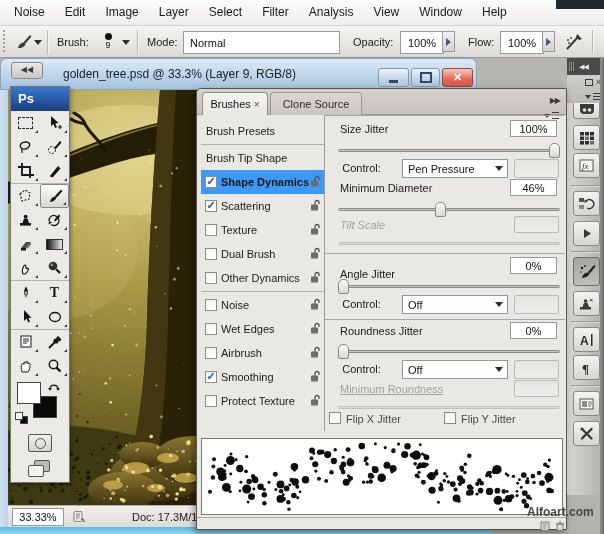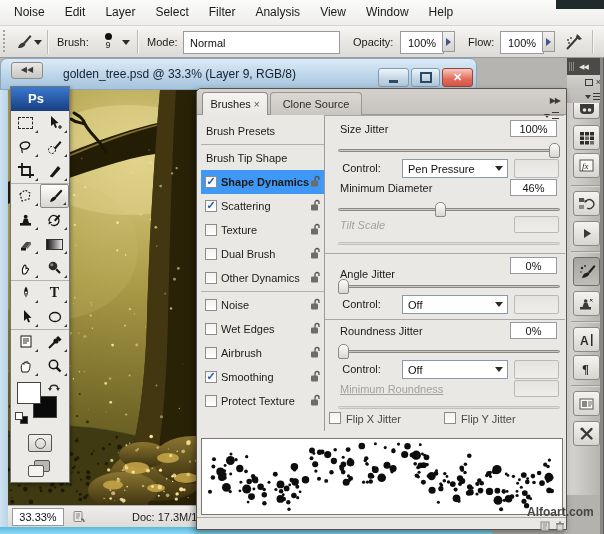--- a/index.html
+++ b/index.html
@@ -36,21 +36,21 @@
   .glyph-x{color:#fff;font-size:11px;font-weight:bold;line-height:1;}
   .canvaswrap{left:8px;top:32px;width:462px;height:415px;overflow:hidden;background:#6e6425;}
   .docleftborder{left:0;top:32px;width:8px;height:437px;background:linear-gradient(90deg,#cfe3f2,#b9d3e8);}
   .statusbar{left:8px;top:447px;width:462px;height:22px;background:linear-gradient(#efeeec,#dddbd7);border-top:1px solid #b3b1ad;display:flex;align-items:center;box-sizing:border-box;}
   .zoombox{width:50px;height:16px;background:#fff;border:1px solid #9a9894;font-size:11px;color:#111;text-align:center;line-height:16px;margin-left:4px;}
   .statustext{font-size:11px;color:#1b1b1a;white-space:nowrap;margin-left:46px;}
   .cyanstrip{left:0;top:527px;width:492px;height:7px;background:linear-gradient(#5bb8dc,#8ed9f4);z-index:2;}
 
   
   .toolbox{left:10px;top:86px;width:58px;z-index:5;background:#eceae7;border:1px solid #76746f;box-shadow:1px 2px 4px rgba(0,0,0,.35);}
-  .pshead{height:24px;background:linear-gradient(#3a79cf,#173e80);color:#fff;font-size:13px;font-weight:bold;line-height:24px;padding-left:17px;}
+  .pshead{height:24px;background:linear-gradient(#3a79cf,#173e80);color:#fff;font-size:13px;font-weight:bold;line-height:24px;padding-left:7px;}
   .tgrid{display:flex;flex-wrap:wrap;width:58px;}
   .tcell{width:29px;height:24px;display:flex;align-items:center;justify-content:center;box-sizing:border-box;position:relative;}
   .tcell::after{content:"";position:absolute;right:2px;bottom:2px;border-left:3px solid transparent;border-bottom:3px solid #3a3a38;}
   .tcell.active{background:linear-gradient(#fdfdfc,#d8d6d2);border:1px solid #8a8884;border-radius:2px;}
   .tsep{width:58px;height:1px;background:#b5b3af;}
   .marqueebox{width:13px;height:10px;border:1px dashed #2a2a28;}
   .gradbox{width:15px;height:9px;border:1px solid #333;background:linear-gradient(90deg,#141414,#ededed);}
   .swatcharea{position:relative;height:52px;}
   .swatch{position:absolute;box-sizing:border-box;border:1px solid #434341;}
   .qmrow,.smrow{display:flex;justify-content:center;padding:4px 0;}
@@ -121,20 +121,21 @@
   .watermark{left:527px;top:505px;font-size:12px;font-weight:bold;color:#474745;z-index:50;}
 </style>
 </head>
 <body>
 
 <div id="stage" class="nosel">
 
   <div class="abs menubar">
     <span class="mi">Noise</span>
     <span class="mi">Edit</span>
+    <span class="mi">Image</span>
     <span class="mi">Layer</span>
     <span class="mi">Select</span>
     <span class="mi">Filter</span>
     <span class="mi">Analysis</span>
     <span class="mi">View</span>
     <span class="mi">Window</span>
     <span class="mi">Help</span>
   </div>
   <div class="abs toprightdark"></div>
 

